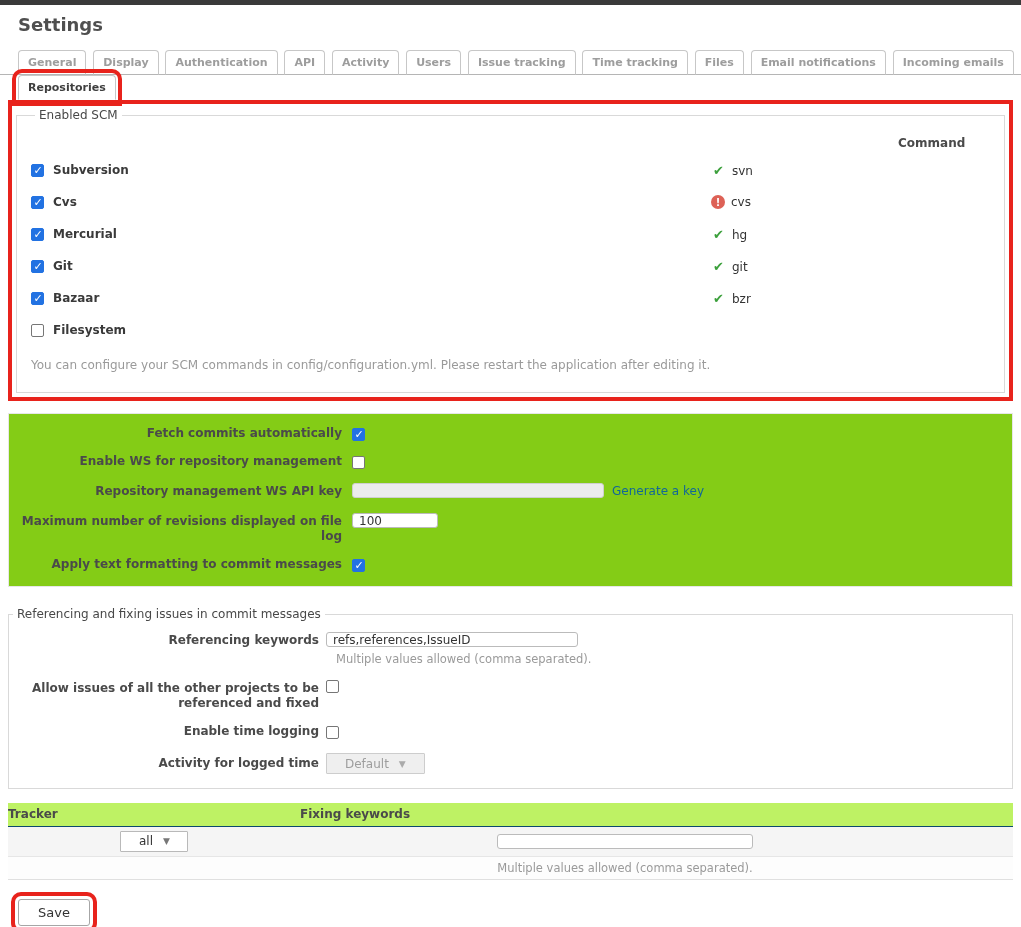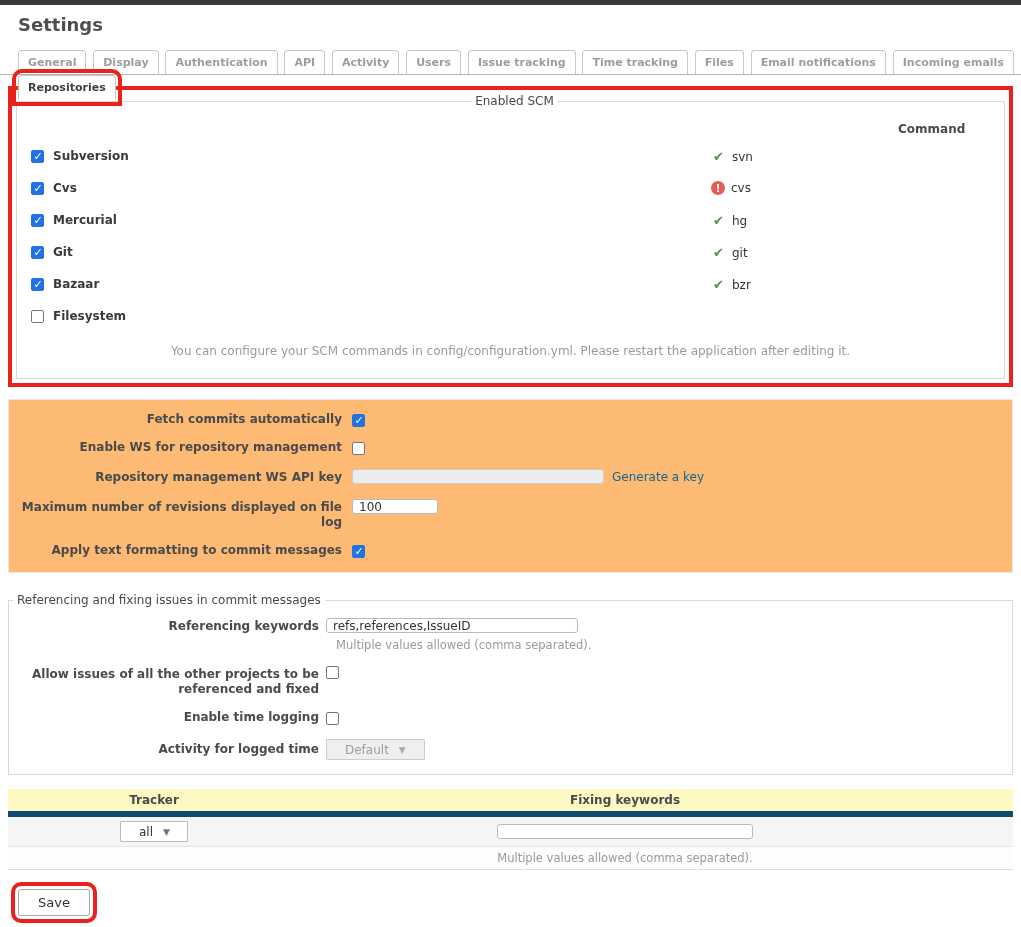--- a/index.html
+++ b/index.html
@@ -19,42 +19,42 @@
 
   .content { padding:0 8px; }
 
   
   .annot { border:4px solid #e8231c; }
 
   
   fieldset { border:1px solid #d9d9d9; }
   fieldset legend { font-size:12px; color:#484848; padding:0 4px; margin-left:4px; }
 
-  .scm-wrap { margin-top:11px;text-align:center; }
+  .scm-wrap { margin-top:25px; }
   .scm-fieldset { margin:4px; padding:2px 14px 20px 14px; }
   .scm-headrow { position:relative; height:30px; }
   .scm-command-header { position:absolute; left:867px; top:12px; font-weight:bold; color:#4a4a4a; }
   .scm-row { position:relative; height:32px; display:flex; align-items:center; }
   .scm-row .cb { margin-right:9px; }
   .scm-label { font-weight:bold; color:#3a3a3a; }
   .scm-cmd { position:absolute; left:680px; top:50%; transform:translateY(-50%); display:flex; align-items:center; color:#333; }
   .scm-status { width:15px; height:15px; margin-right:6px; display:inline-flex; align-items:center; justify-content:center; }
   .scm-status.ok::after { content:"\2714"; color:#3ca03c; font-size:13px; font-weight:bold; }
   .scm-status.error { background:#dd6156; border-radius:50%; width:14px; height:14px; }
   .scm-status.error::after { content:"!"; color:#fff; font-size:10px; font-weight:bold; }
   .scm-note { margin-top:12px; color:#9a9a9a; font-size:12px; }
 
   
   .cb { display:inline-block; width:13px; height:13px; border:1px solid #767676; border-radius:2px;
     background:#fff; position:relative; flex:0 0 13px; vertical-align:middle; cursor:pointer; }
   .cb.checked { background:#2272e2; border-color:#2272e2; }
   .cb.checked::after { content:"\2713"; position:absolute; left:1.5px; top:-1px; color:#fff; font-size:11px; font-weight:bold; }
 
   
-  .graybox { margin-top:12px; background:#fdba74; border:1px solid #e7e7e7; padding:12px 0 14px 0; }
+  .graybox { margin-top:12px; background:#84cc16; border:1px solid #e7e7e7; padding:12px 0 14px 0; }
   .trow { margin:0 0 13px 0; display:flex; align-items:flex-start; }
   .trow:last-child { margin-bottom:0; }
   .trow label { display:inline-block; width:333px; text-align:right; font-weight:bold; color:#4a4a4a; margin-right:10px; line-height:15px; padding-top:2px; }
   .trow .ctrl { display:flex; align-items:center; padding-top:1px; }
   .trow.cbrow { align-items:center; }
   .trow.cbrow label { padding-top:0; }
 
   input.txt { height:15px; border:1px solid #bbb; border-radius:3px; padding:2px 6px; font-family:inherit; font-size:12px; color:#333; background:#fff; }
   input.txt:disabled, input.txt.disabled { background:#ececec; border-color:#cfcfcf; }
   a.link { color:#116699; text-decoration:none; }
@@ -66,21 +66,21 @@
   .ref-hint { margin:-9px 0 13px 327px; }
 
   .fakeselect { display:inline-flex; align-items:center; justify-content:space-between; height:21px;
     border:1px solid #b9b9b9; border-radius:1px; background:#fff; padding:0 18px; font-size:12px; color:#333; cursor:pointer; }
   .fakeselect .chev { font-size:9px; color:#777; margin-left:10px; }
   .fakeselect.disabled { background:#efefef; color:#9d9d9d; border-color:#cdcdcd; cursor:default; }
   .fakeselect.disabled .chev { color:#aaa; }
 
   
   table.fixing { margin-top:14px; width:1005px; border-collapse:collapse; }
-  table.fixing th { background:#fef9c3; font-weight:bold; color:#4a4a4a; text-align:center; padding:4px 0; height:23px; border-bottom:6px solid #0c4a6e; }
+  table.fixing th { background:#bef264; font-weight:bold; color:#4a4a4a; text-align:left; padding:4px 0; height:23px; border-bottom:1px solid #0c4a6e; }
   table.fixing td { text-align:center; padding:4px 0; }
   table.fixing tr.inputrow td { background:#f5f5f5; height:30px; border-bottom:1px solid #e6e6e6; }
   table.fixing tr.hintrow td { background:#fdfdfd; height:21px; border-bottom:1px solid #e0e0e0; }
   .col-tracker { width:292px; }
   .col-fixing { width:650px; }
 
   
   .savebar { margin:19px 0 0 10px; }
   button.save { background:#fff; border:1px solid #a6a6a6; border-radius:3px; padding:4px 19px; height:27px;
     font-family:inherit; font-size:13px; color:#333; cursor:pointer; outline:4px solid #e8231c; outline-offset:3px; }

